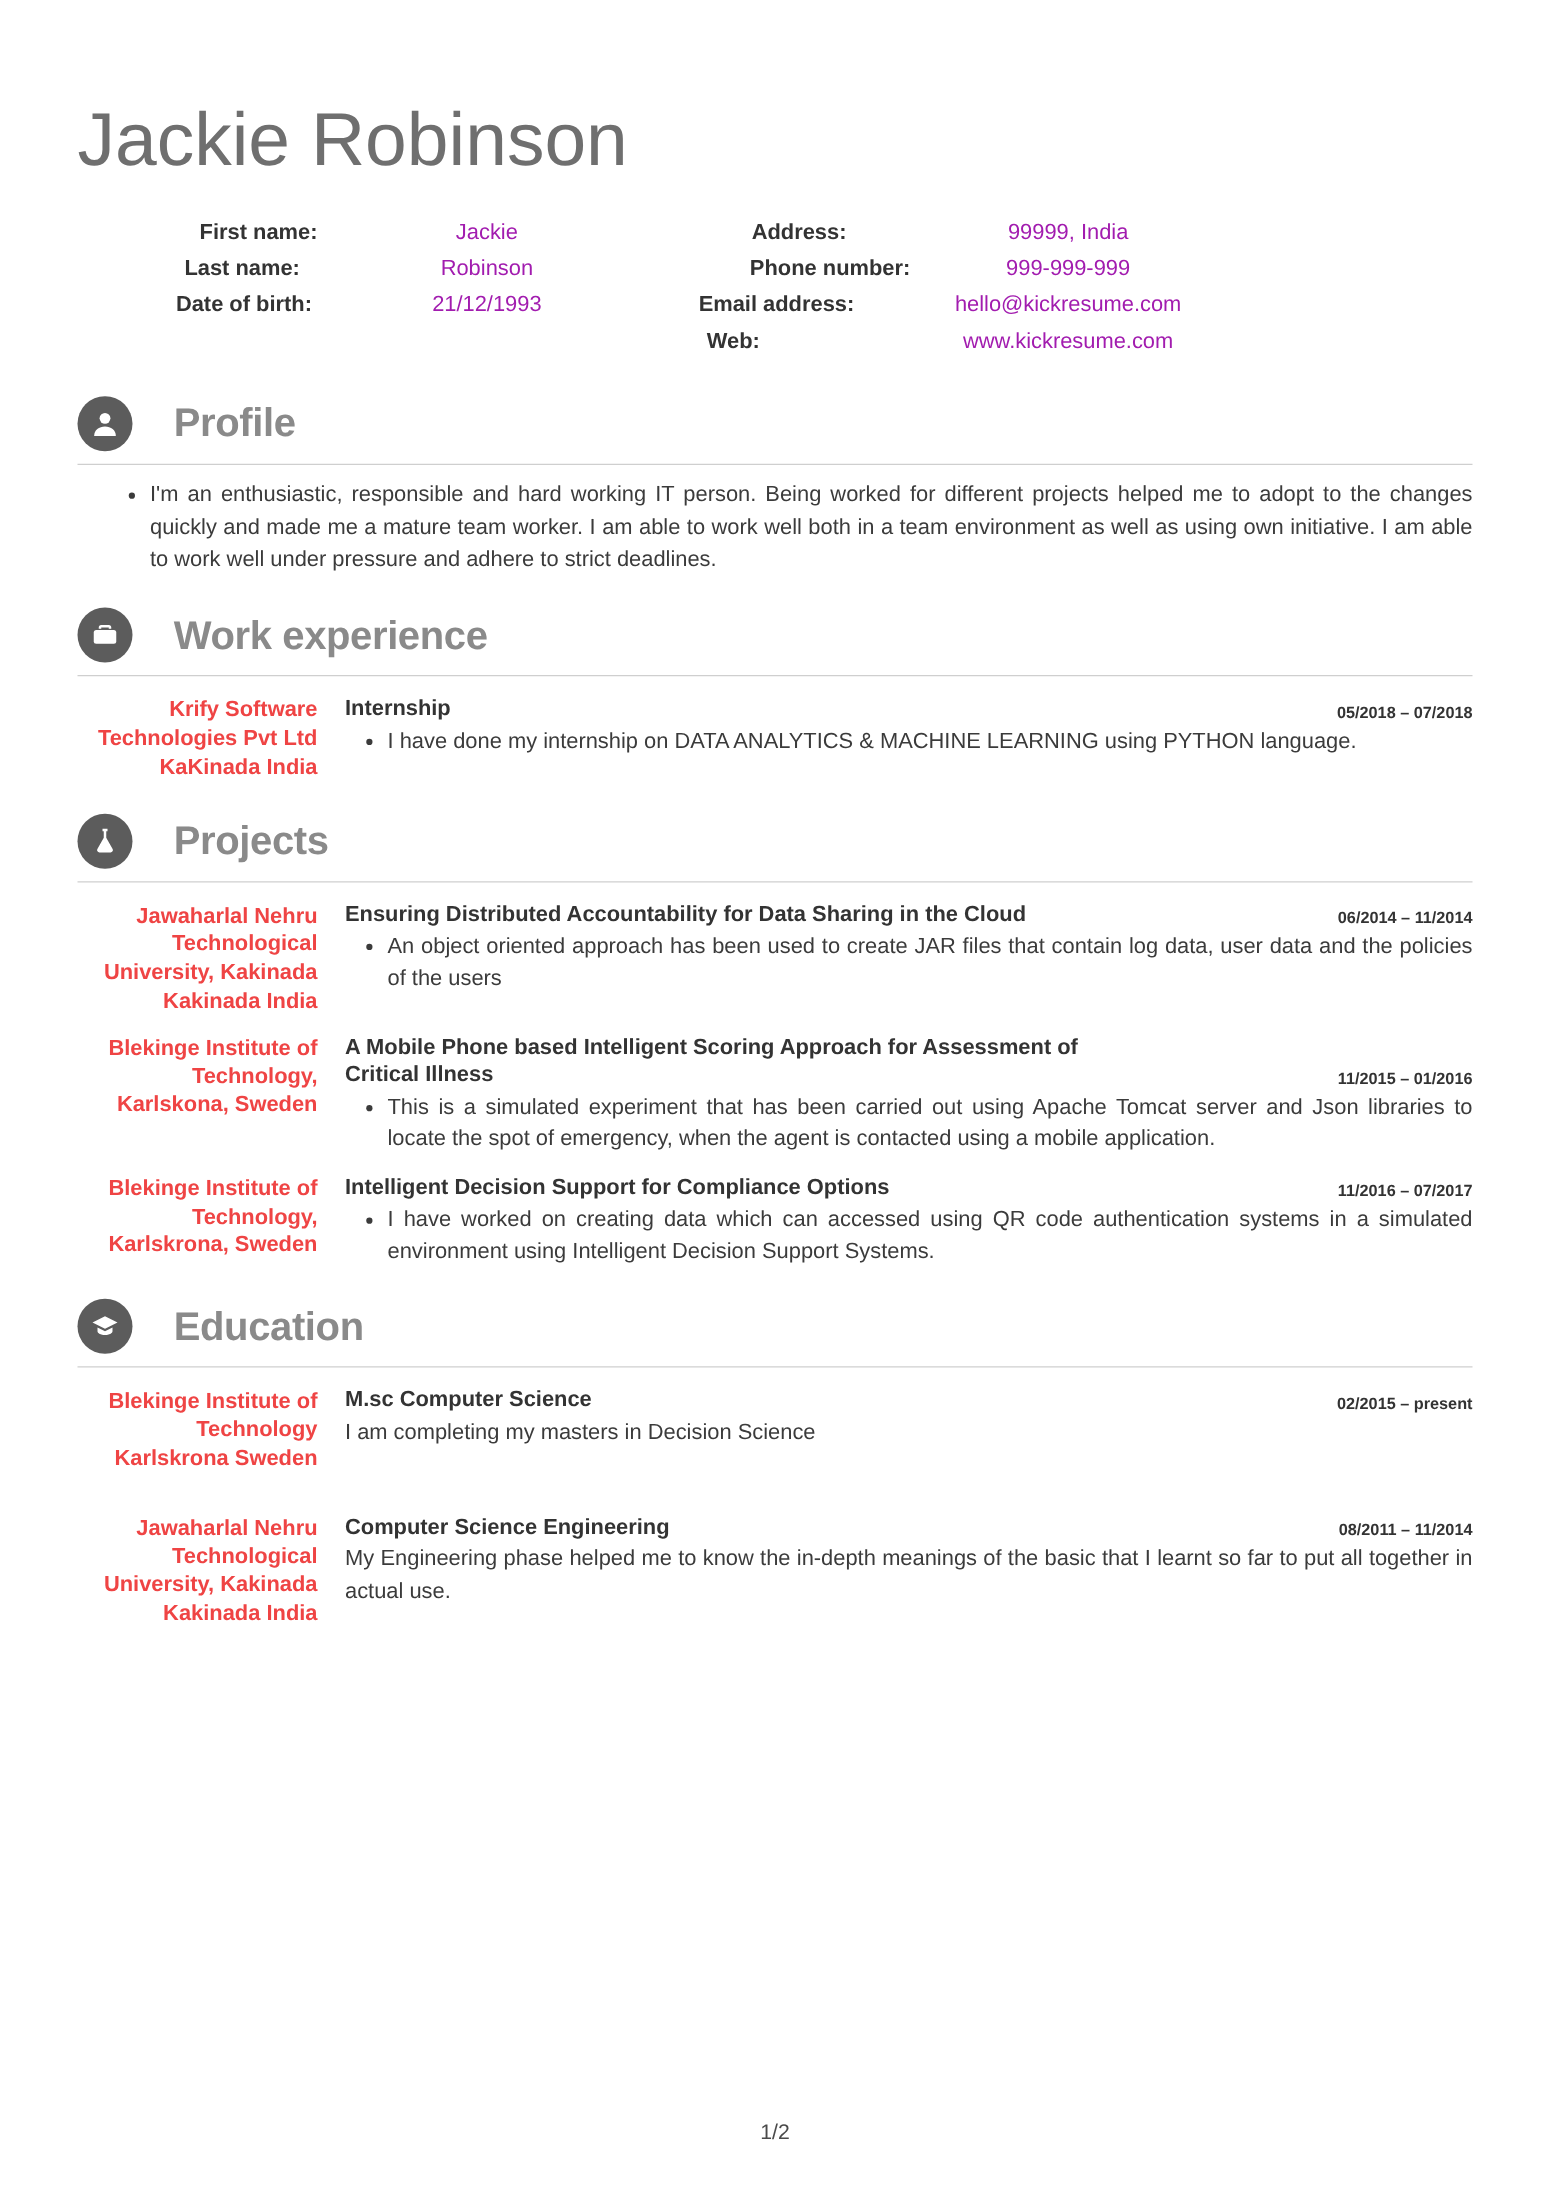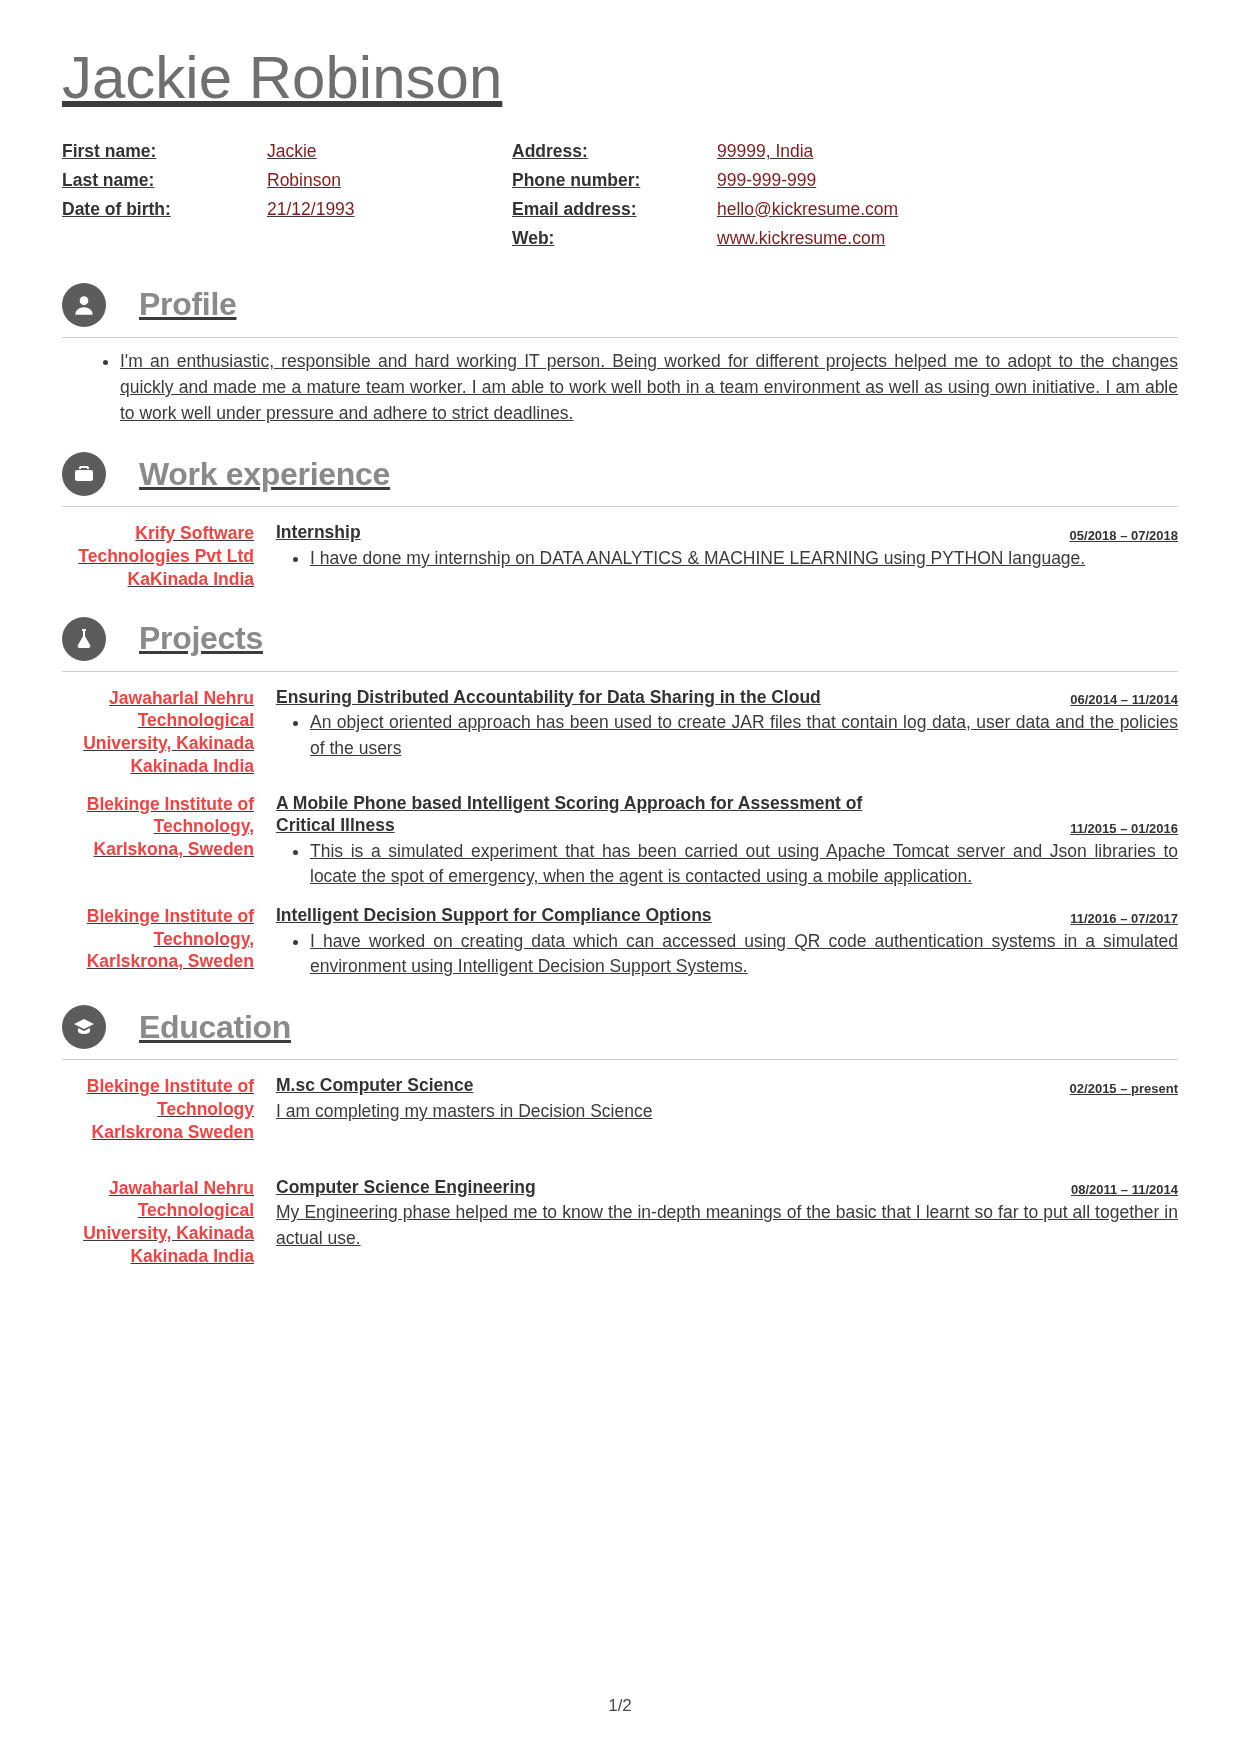--- a/index.html
+++ b/index.html
@@ -11,23 +11,22 @@
     width: 1240px;
     min-height: 1754px;
     font-family: "Liberation Sans", sans-serif;
     color: #3b3b3b;
     position: relative;
   }
   .page {
     width: 1240px;
     min-height: 1754px;
     box-sizing: border-box;
-    padding: 28px 62px 0 62px;
+    padding: 62px 62px 0 62px;
     position: relative;
-    text-decoration: underline;
   }
   
   .name {
     font-size: 60px;
     font-weight: 400;
     color: #6f6f6f;
     letter-spacing: 0px;
     line-height: 1.05;
     margin: 18px 0 28px 0;
   }
@@ -39,29 +38,30 @@
   .contact-col {
     display: flex;
     flex-direction: column;
   }
   .contact-col.left { width: 450px; }
   .contact-col.right { width: 480px; }
   .contact-row {
     display: flex;
     font-size: 17.5px;
     line-height: 1.65;
+    justify-content: center;
   }
   .contact-label {
     font-weight: bold;
     color: #333333;
     width: 205px;
     flex: 0 0 205px;
   }
   .contact-value {
-    color: #7f1d1d;
+    color: #a21caf;
   }
   
   .section-head {
     display: flex;
     align-items: center;
     gap: 33px;
     margin-top: 26px;
   }
   .section-icon {
     width: 44px;

